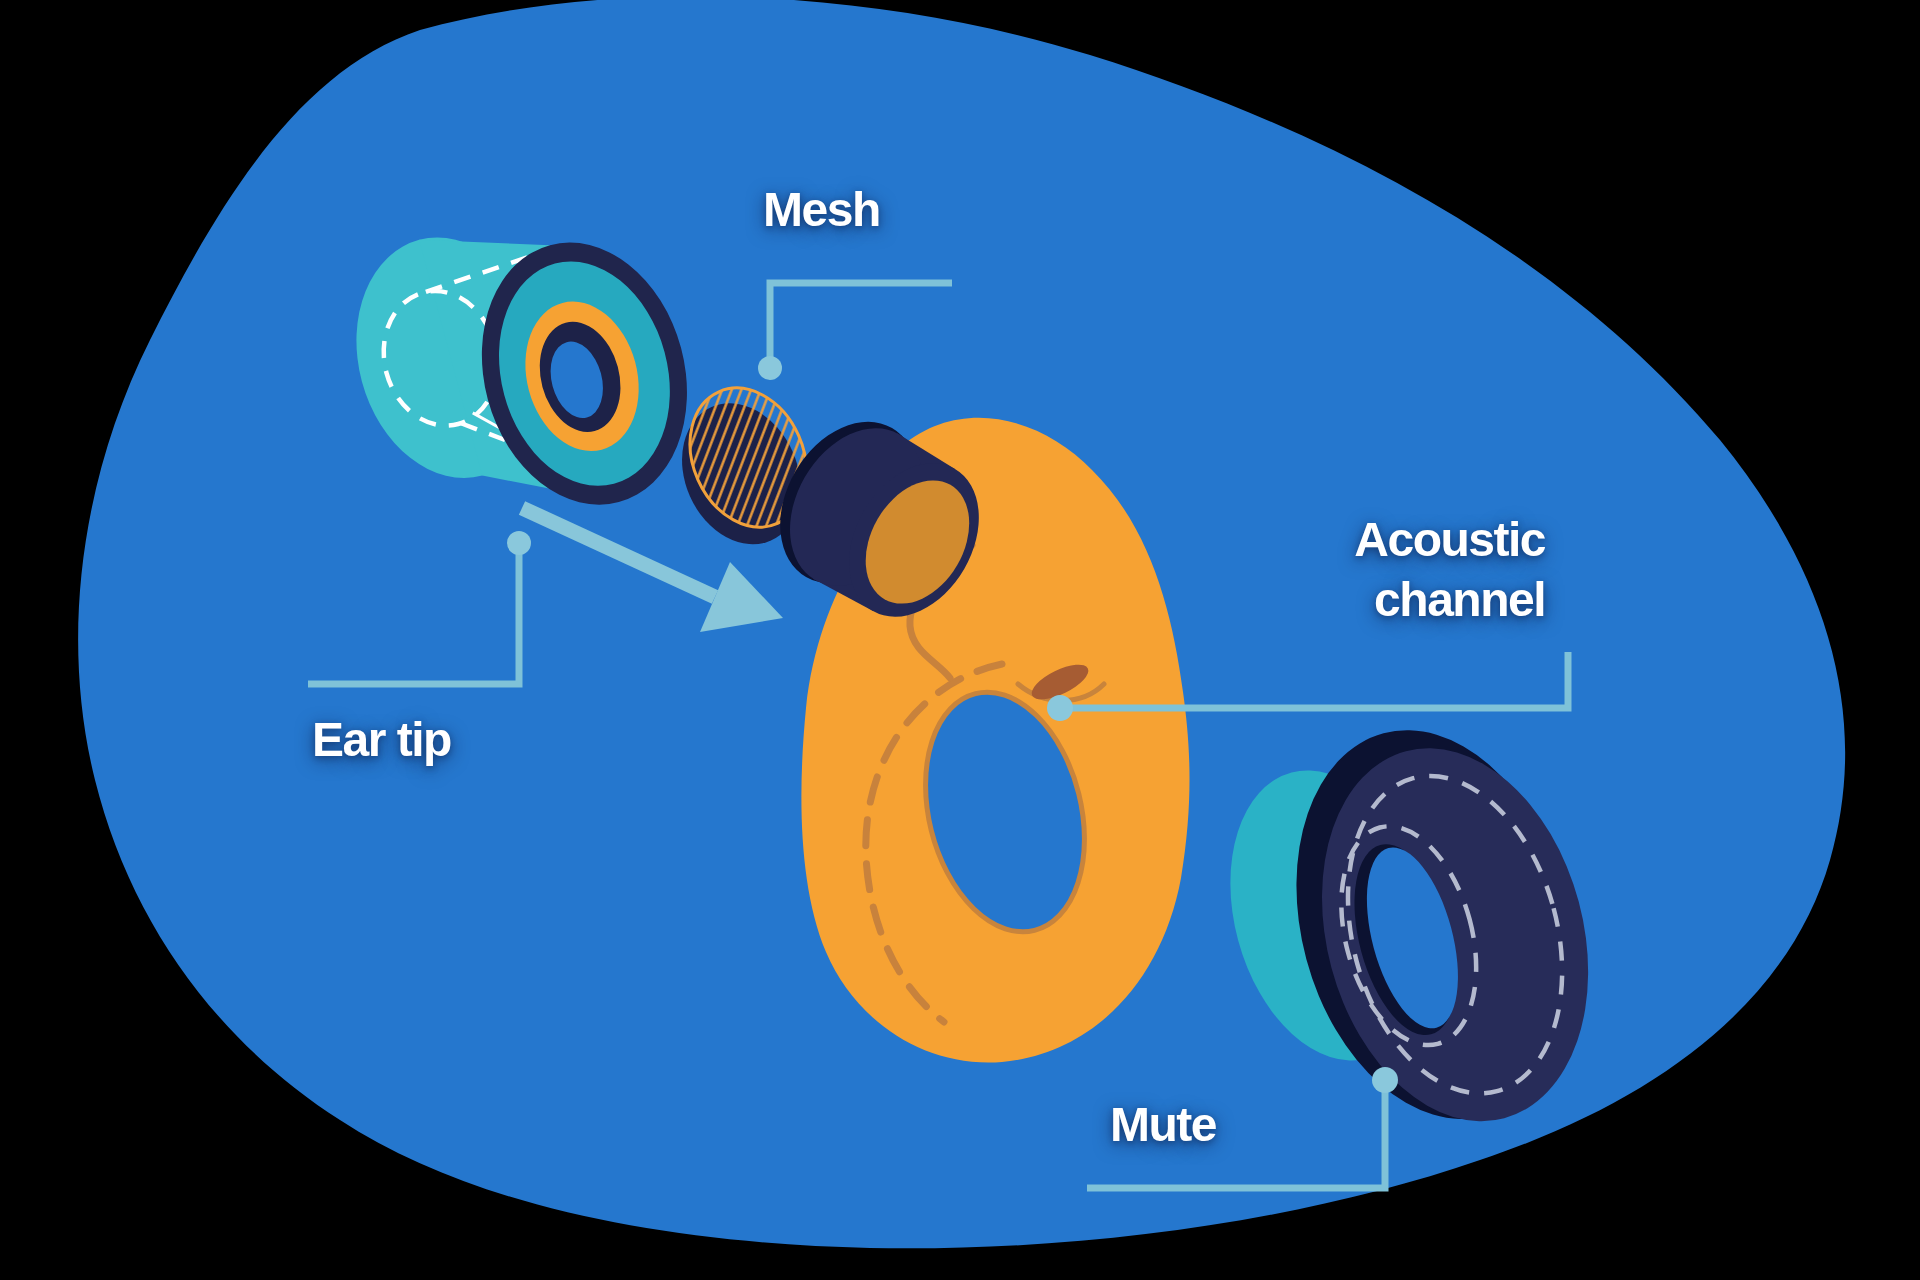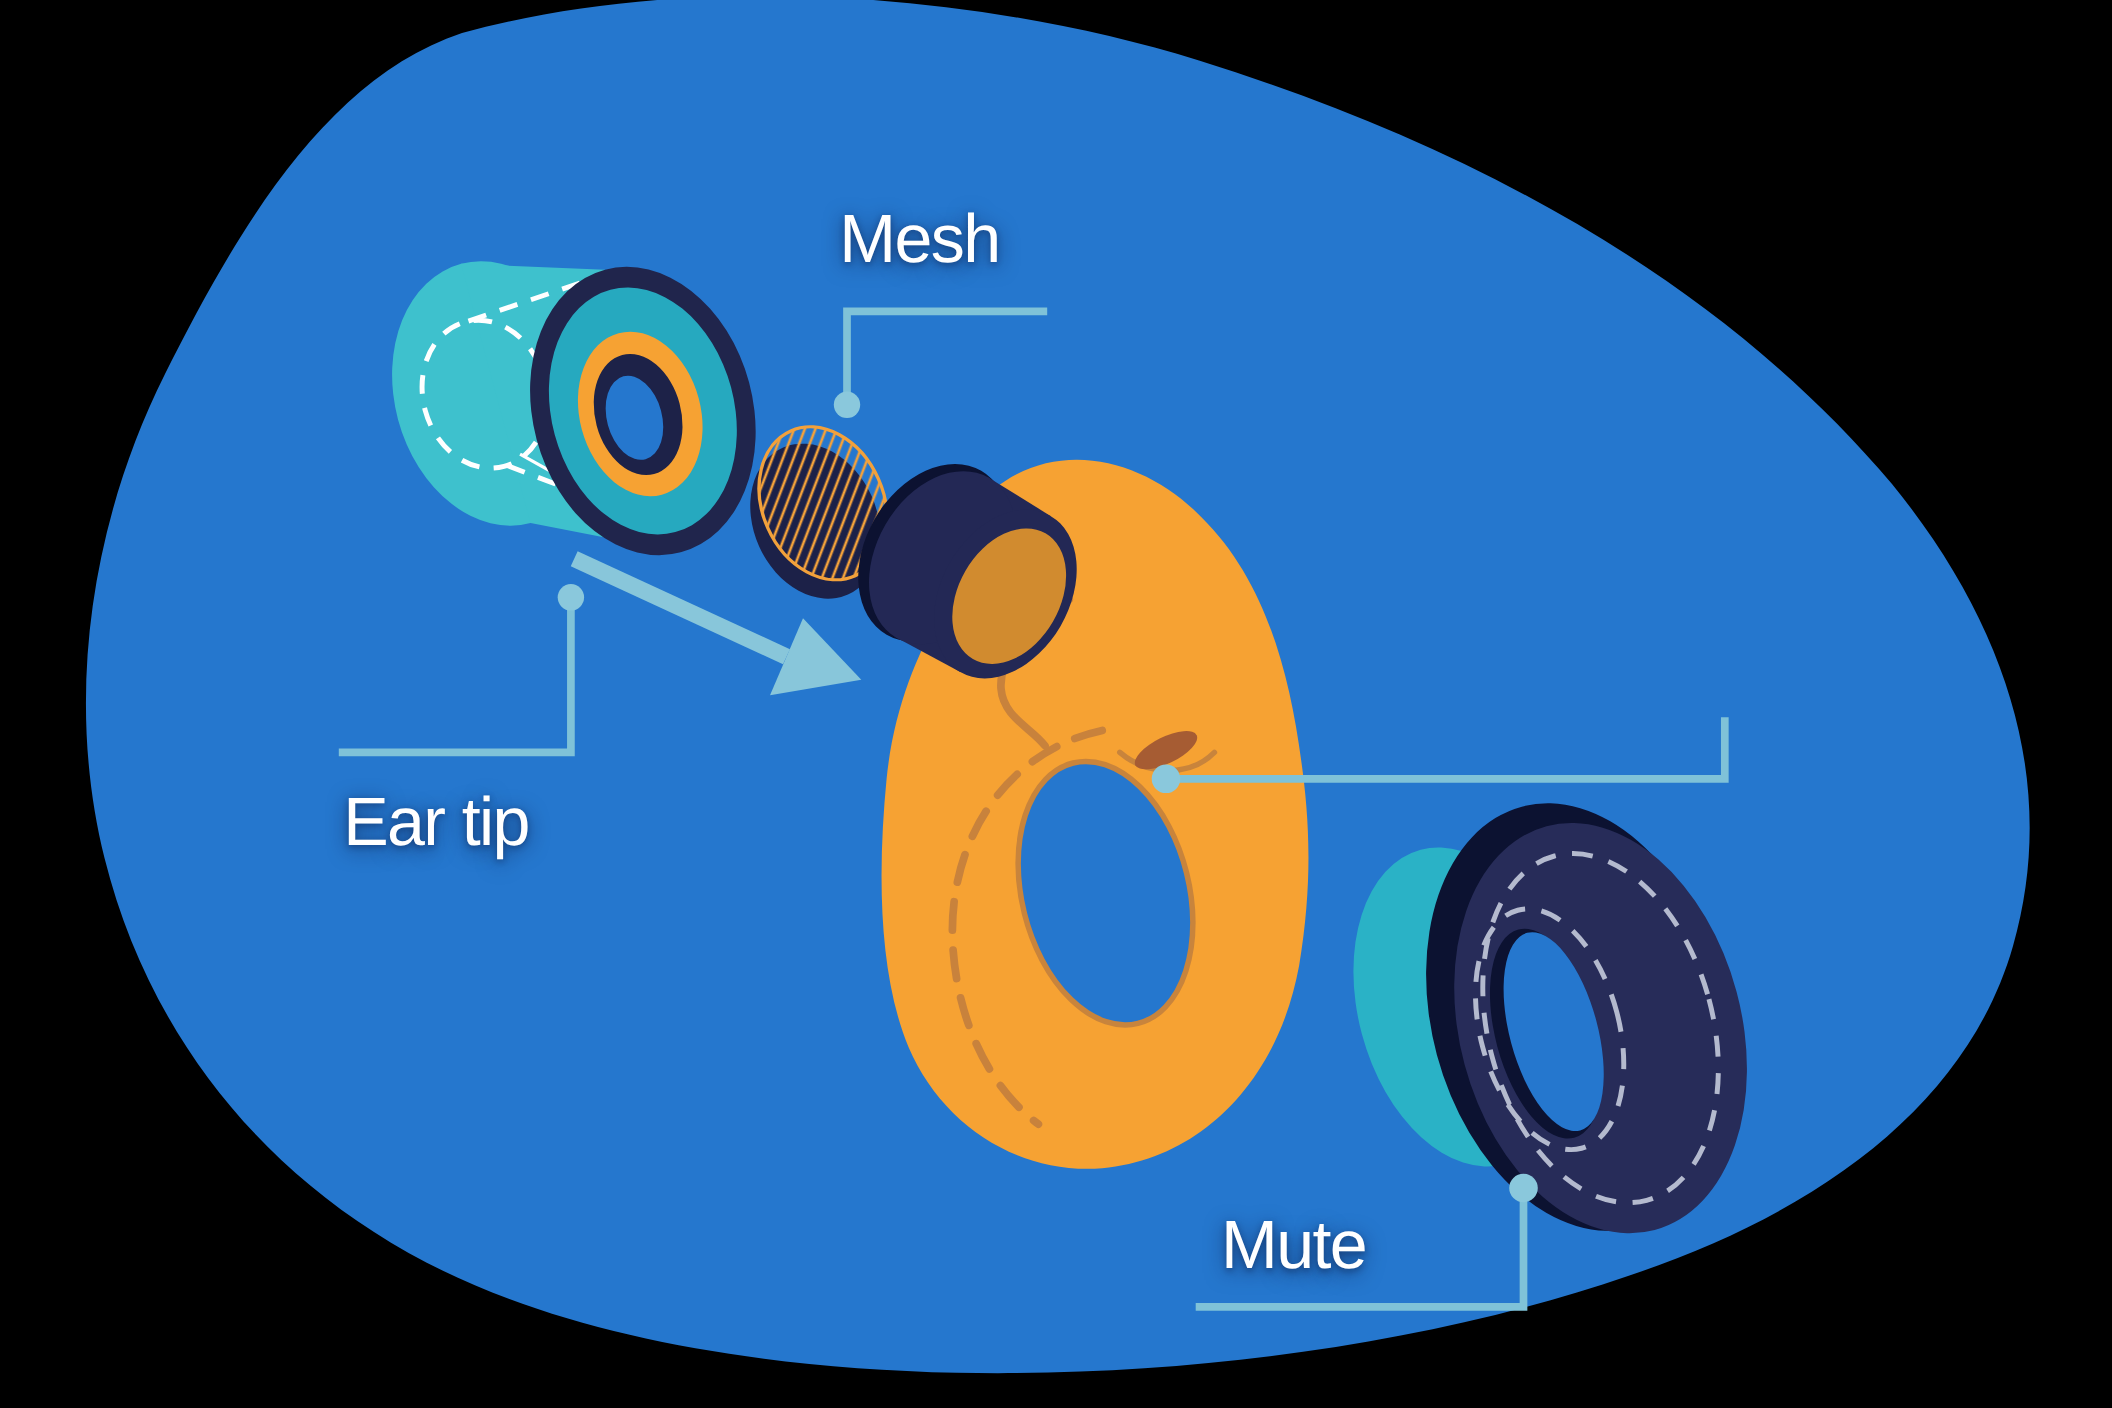--- a/index.html
+++ b/index.html
@@ -7,22 +7,22 @@
     position:relative;
     width:1920px;height:1280px;
     background:#000;
     overflow:hidden;
     font-family:"Liberation Sans", sans-serif;
   }
   .stage svg{position:absolute;left:0;top:0;}
   .diagram-label{
     position:absolute;
     color:#ffffff;
-    font-weight:400;
-    font-size:62px;
+    font-weight:700;
+    font-size:48px;
     letter-spacing:-1.5px;
     line-height:1.24;
     white-space:nowrap;
     text-shadow:0 4px 18px rgba(13,22,60,.6), 0 2px 6px rgba(13,22,60,.4);
   }
   .label-mesh{left:763px;top:180px;}
   .label-eartip{left:312px;top:710px;}
   .label-acoustic{left:1145px;top:510px;width:400px;text-align:right;}
   .label-mute{left:1094px;top:1095px;margin-left:16px;}
 </style>
@@ -120,15 +120,19 @@
       <circle cx="519" cy="543" r="12"></circle>
       <circle cx="1060" cy="708" r="13"></circle>
       <circle cx="1385" cy="1080" r="13"></circle>
     </g>
   </svg>
 
   <div class="diagram-label label-mesh">Mesh</div>
 
   <div class="diagram-label label-eartip">Ear tip</div>
 
+  <div class="diagram-label label-acoustic">
+    <div>Acoustic</div>
+    <div>channel</div>
+  </div>
 
   <div class="diagram-label label-mute">Mute</div>
 </div>
 
 </body></html>

